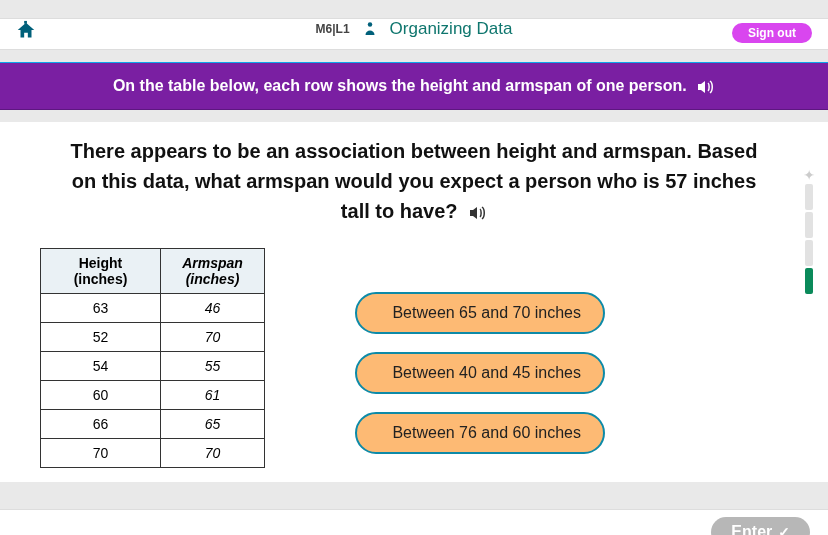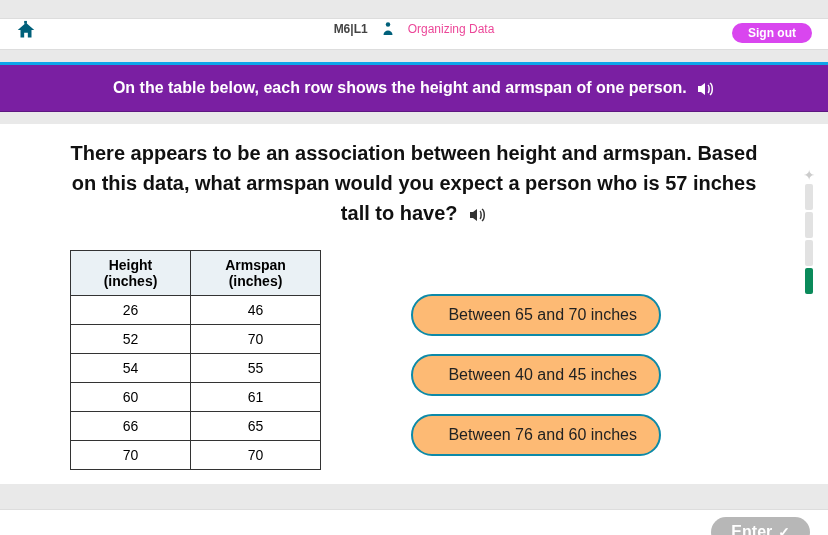--- a/index.html
+++ b/index.html
@@ -24,38 +24,38 @@
     display: flex; align-items: center; justify-content: center;
   }
   .center-group {
     position: absolute; left: 0; right: 0;
     display: flex; align-items: center; justify-content: center; gap: 12px;
     pointer-events: none;
   }
   .center-group > * { pointer-events: auto; }
   .lesson-code { font-size: 12px; color: #444; font-weight: 600; }
   .avatar-icon { width: 16px; height: 20px; display:flex; align-items:center; justify-content:center; color:#00607a; }
-  .lesson-title { font-size: 12px; color: #ec4899; }
+  .lesson-title { font-size: 17px; color: #0f766e; }
   .signout {
     position: absolute; right: 16px; top: 4px;
     background: #d946ef; color: #fff; border: none;
     border-radius: 12px; padding: 3px 16px; font-size: 12px; font-weight: 600;
     cursor: pointer;
   }
 
   
   .banner {
     background: #7a1fa2;
     color: #fff;
     text-align: center;
     padding: 14px 10px;
     font-size: 16px;
     font-weight: 700;
     margin-top: 12px;
-    border-top: 3px solid #0ea5e9;
+    border-top: 1px solid #0ea5e9;
     border-bottom: 1px solid #5d1780;
   }
   .banner .speaker, .question .speaker {
     display: inline-flex; vertical-align: middle; margin-left: 6px;
     width: 18px; height: 14px; color: inherit;
   }
 
   
   .main {
     background: #fff;
@@ -71,36 +71,35 @@
     color: #111;
     line-height: 1.5;
     padding: 0 30px 14px 30px;
   }
   .question .speaker { color: #333; }
 
   .content-row { display: flex; gap: 90px; align-items: flex-start; margin-top: 8px; }
 
   table.data {
     border-collapse: collapse;
-    margin-left: 30px;
     padding-left: 31px;
   }
   table.data th, table.data td {
     border: 1px solid #333;
     padding: 6px 10px;
     text-align: center;
     font-size: 14px;
   }
   table.data th {
     background: #eaf1f5;
     font-weight: 700;
   }
   table.data td { font-weight: 400; }
   table.data td:first-child, table.data th:first-child { width: 120px; }
-  table.data td:last-child, table.data th:last-child { width: 130px; }
+  table.data td:last-child, table.data th:last-child { width: 104px; font-style: italic; }
 
   .choices { display: flex; flex-direction: column; gap: 18px; margin-top: 44px; }
   .choice {
     border: 2px solid #0d8aa8;
     background: #fdba74;
     color: #222;
     border-radius: 24px;
     padding: 10px 22px;
     font-size: 16px;
     cursor: pointer;
@@ -181,21 +180,21 @@
     <div class="content-row">
       <table class="data">
         <thead>
           <tr>
             <th>Height (inches)</th>
             <th>Armspan (inches)</th>
           </tr>
         </thead>
         <tbody>
           <tr>
-              <td>26</td>
+              <td>63</td>
               <td>46</td>
             </tr>
           <tr>
               <td>52</td>
               <td>70</td>
             </tr>
           <tr>
               <td>54</td>
               <td>55</td>
             </tr>

